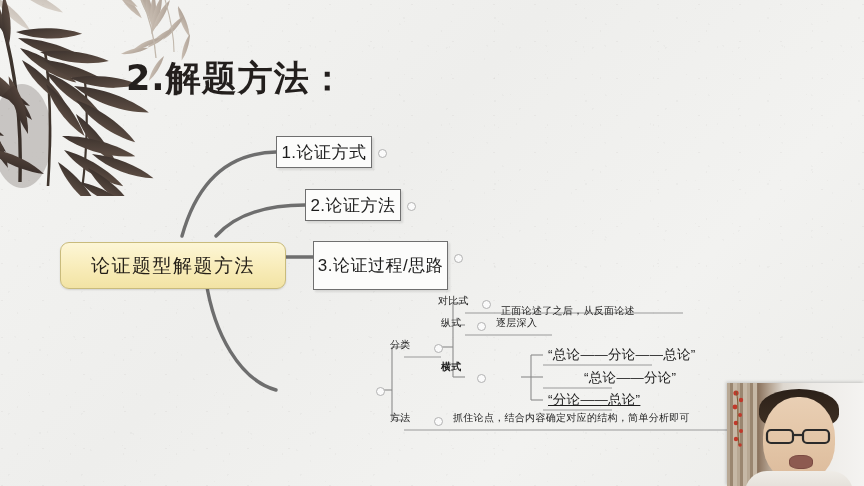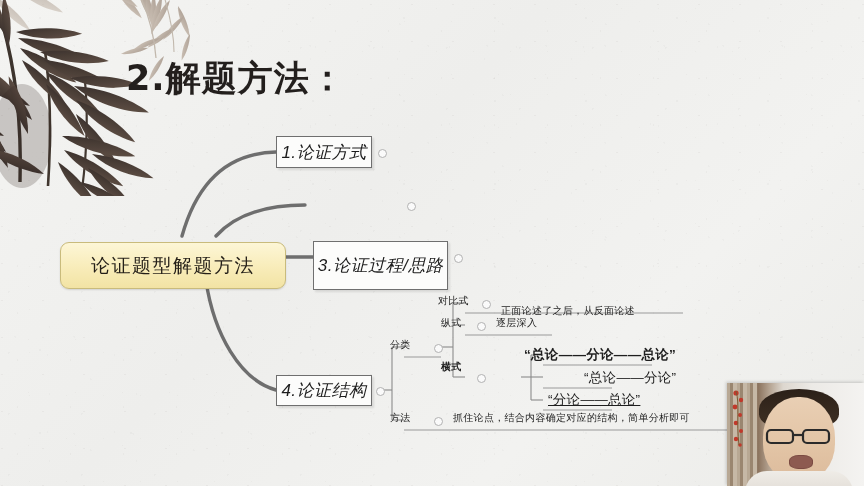--- a/index.html
+++ b/index.html
@@ -53,21 +53,20 @@
     border:1.4px solid #c9bb7c;border-radius:9px;
     color:#241f18;font-weight:normal;font-size:19px;
     letter-spacing:1.5px;
     box-shadow:0 1px 2px rgba(0,0,0,.13);
     margin-top:8px;
   }
   .node-main{
     background:#fcfcfb;border:1.3px solid #6f6f6f;
     color:#1c1c1c;font-size:17px;letter-spacing:.5px;
     box-shadow:1.5px 1.5px 2px rgba(0,0,0,.10);
-    font-style:italic;
   }
   .leaf{
     position:absolute;white-space:nowrap;color:#1e1e1e;
     font-size:10px;letter-spacing:.3px;
   }
   .leaf.sm{font-size:13.5px;}
   .bullet{
     position:absolute;width:7px;height:7px;border-radius:50%;
     border:1.1px solid #b2b2b2;background:#fafafa;
   }
@@ -335,43 +334,43 @@
       <line x1="404" y1="430" x2="741" y2="430"></line>
       <line x1="404" y1="357" x2="441" y2="357"></line>
     </g>
   </svg>
 
   <div class="node node-root" style="left:60px;top:234px;width:226px;height:47px;">论证题型解题方法</div>
 
   <div class="node node-main" style="left:276px;top:136px;width:96px;height:32px;">1.论证方式</div>
   <div class="bullet" style="left:378px;top:149px;"></div>
 
+  <div class="node node-main" style="left:305px;top:189px;width:96px;height:32px;">2.论证方法</div>
   <div class="bullet" style="left:407px;top:202px;"></div>
 
   <div class="node node-main" style="left:313px;top:241px;width:135px;height:49px;">3.论证过程/思路</div>
   <div class="bullet" style="left:454px;top:254px;"></div>
 
-  <div class="node node-main" style="left:276px;top:375px;width:96px;height:31px;">4.论证结构</div>
   <div class="bullet" style="left:376px;top:387px;"></div>
 
   <div class="leaf" style="left:390px;top:338px;">分类</div>
   <div class="bullet" style="left:434px;top:344px;"></div>
 
   <div class="leaf" style="left:438px;top:294px;">对比式</div>
   <div class="bullet" style="left:482px;top:300px;"></div>
   <div class="leaf" style="left:501px;top:304px;">正面论述了之后，从反面论述</div>
 
   <div class="leaf" style="left:441px;top:316px;">纵式</div>
   <div class="bullet" style="left:477px;top:322px;"></div>
   <div class="leaf" style="left:496px;top:316px;">逐层深入</div>
 
   <div class="leaf" style="left:441px;top:360px;font-weight:bold;">横式</div>
   <div class="bullet" style="left:477px;top:374px;"></div>
 
-  <div class="leaf sm" style="left:524px;top:346px;font-weight:bold;">“总论——分论——总论”</div>
+  <div class="leaf sm" style="left:548px;top:346px;">“总论——分论——总论”</div>
   <div class="leaf sm" style="left:548px;top:369px;margin-left:36px;">“总论——分论”</div>
   <div class="leaf sm" style="left:548px;top:391px;text-decoration:underline;">“分论——总论”</div>
 
   <div class="leaf" style="left:390px;top:411px;">方法</div>
   <div class="bullet" style="left:434px;top:417px;"></div>
   <div class="leaf" style="left:453px;top:411px;">抓住论点，结合内容确定对应的结构，简单分析即可</div>
 
   <div class="cam">
     <div class="wall"></div>
     <div class="curtain"></div>

